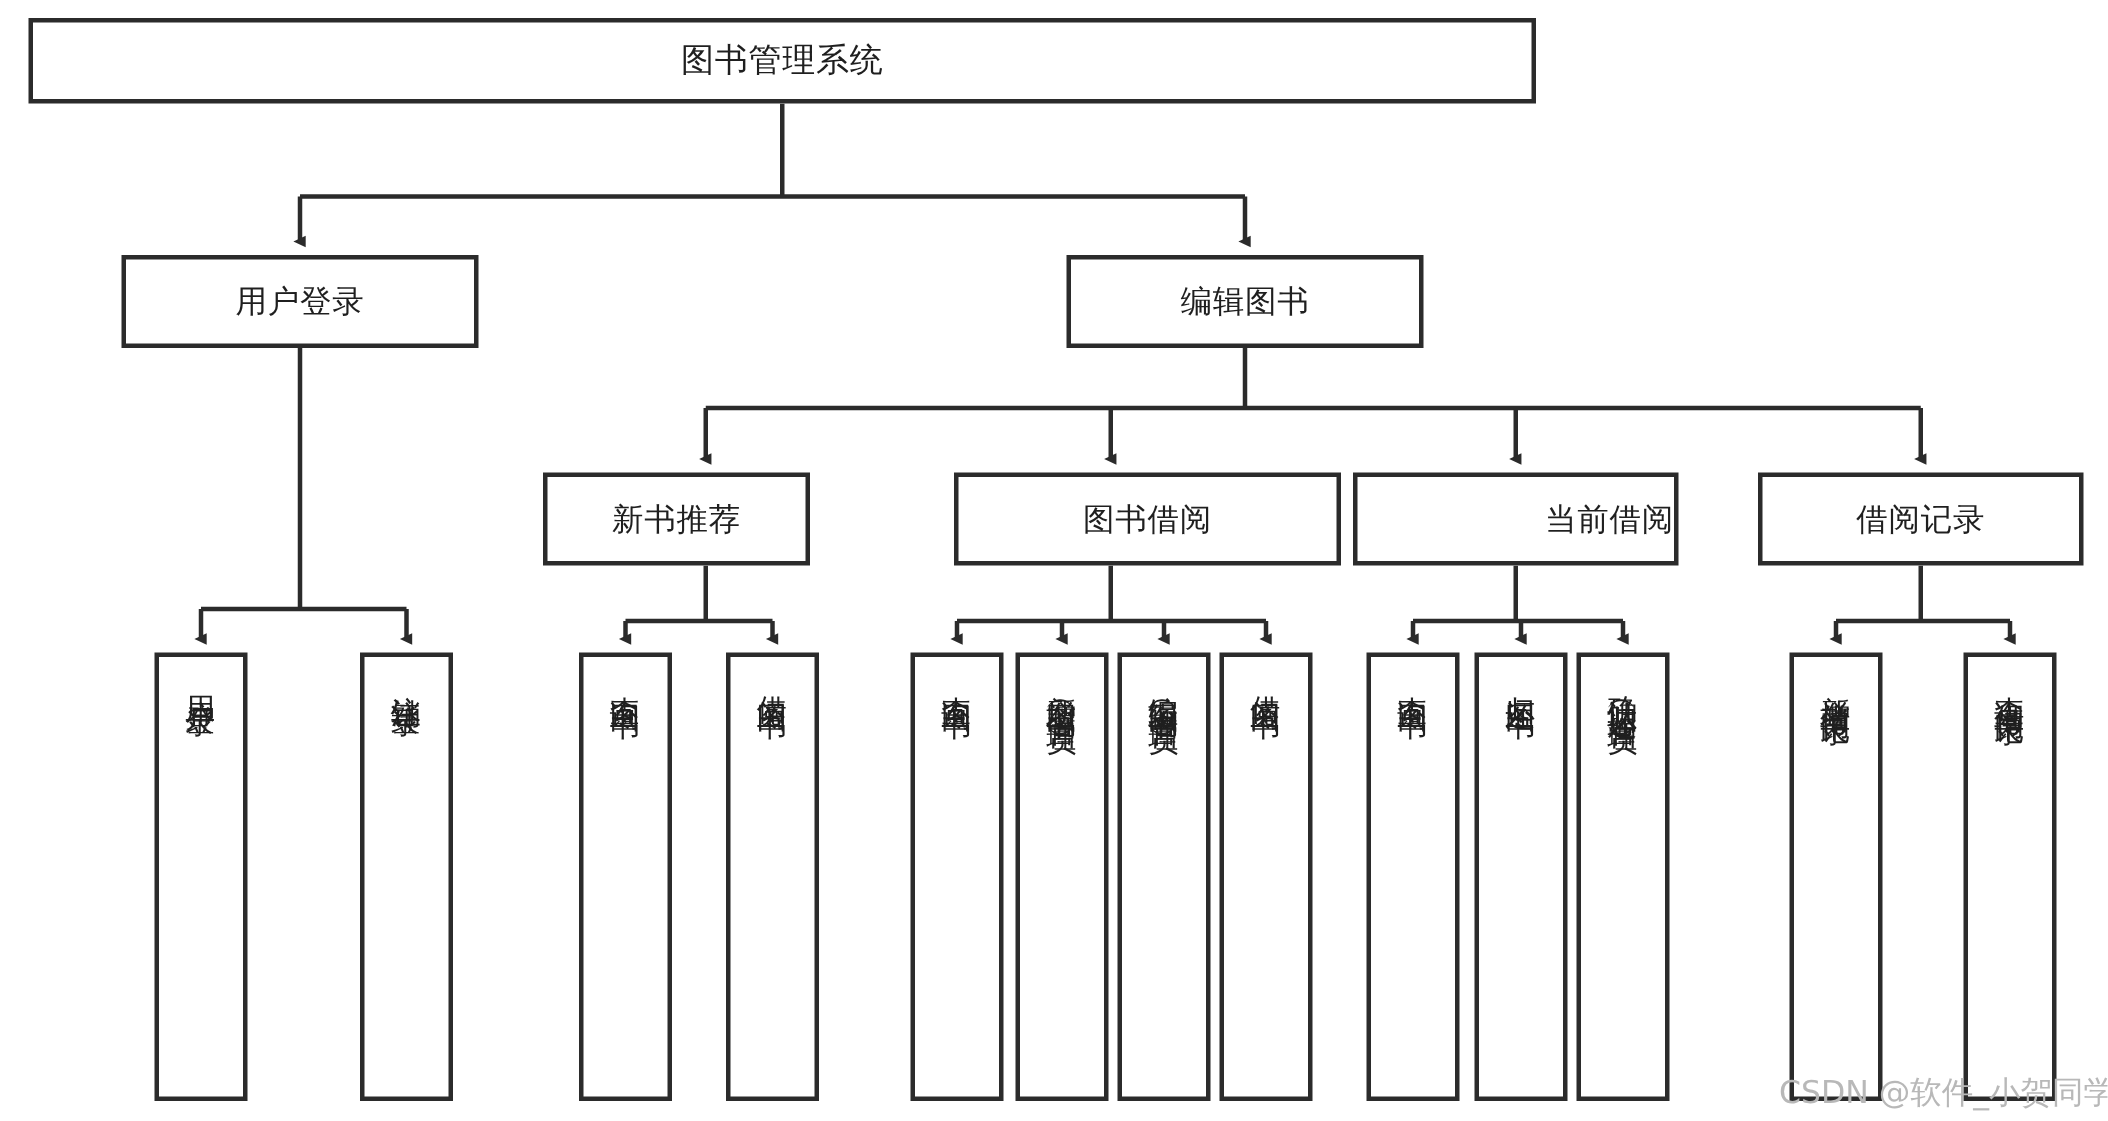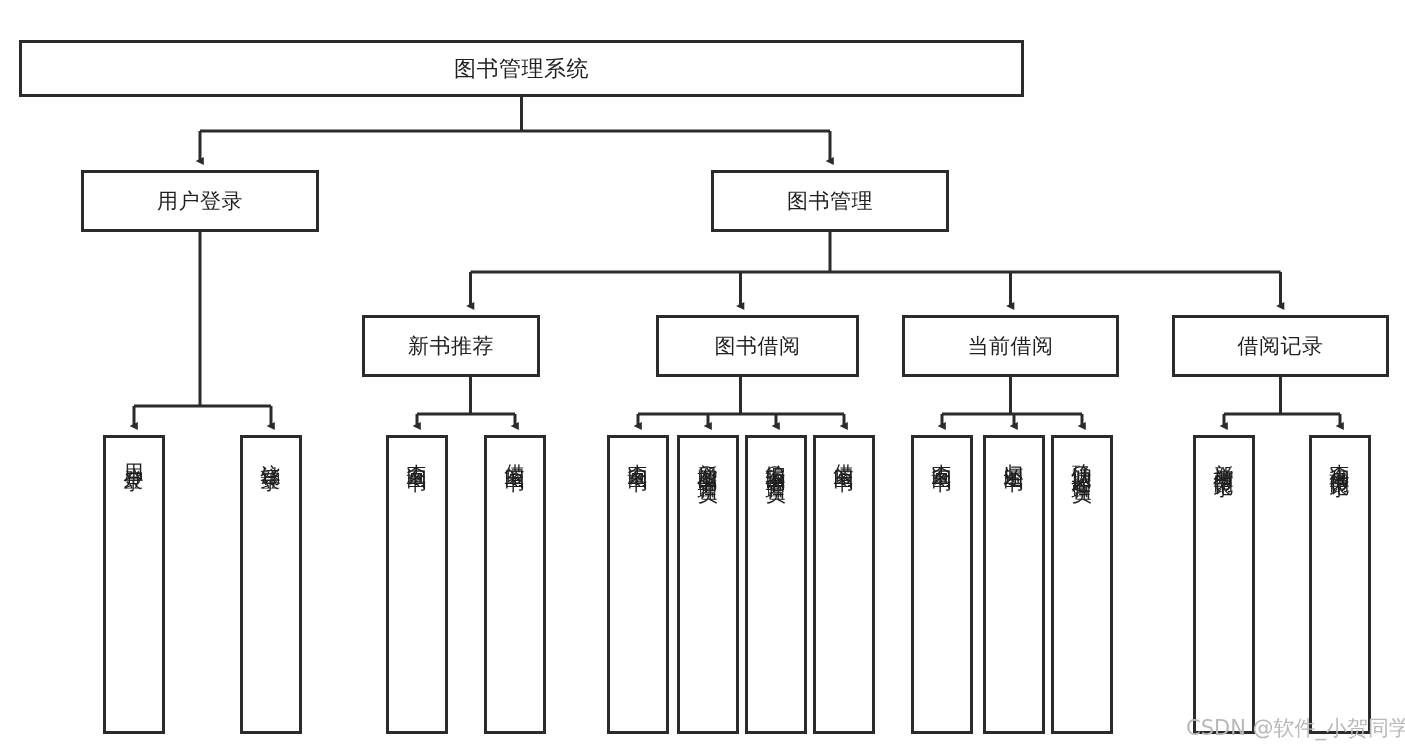--- a/index.html
+++ b/index.html
@@ -110,36 +110,36 @@
         <path d="M1014,414 L1014,426" marker-end="url(#arrowhead)"></path>
         <path d="M1082,414 L1082,426" marker-end="url(#arrowhead)"></path>
         <path d="M1280.5,377 L1280.5,414"></path>
         <path d="M1224,414 L1340,414"></path>
         <path d="M1224,414 L1224,426" marker-end="url(#arrowhead)"></path>
         <path d="M1340,414 L1340,426" marker-end="url(#arrowhead)"></path>
       </g>
   </svg>
 
   <div id="nodes-layer">
-      <div class="node root" style="left: 19px; top: 12px; width: 1005px; height: 57px; margin-top: 28px;">
+      <div class="node root" style="left: 19px; top: 12px; width: 1005px; height: 57px;">
         <span class="node-label">图书管理系统</span>
       </div>
       <div class="node" style="left: 81px; top: 170px; width: 238px; height: 62px;">
         <span class="node-label">用户登录</span>
       </div>
       <div class="node" style="left: 711px; top: 170px; width: 238px; height: 62px;">
-        <span class="node-label">图书管理</span>
+        <span class="node-label">编辑图书</span>
       </div>
       <div class="node" style="left: 362px; top: 315px; width: 178px; height: 62px;">
         <span class="node-label">新书推荐</span>
       </div>
-      <div class="node" style="left: 656px; top: 315px; width: 203px; height: 62px; justify-content: center;">
+      <div class="node" style="left: 636px; top: 315px; width: 258px; height: 62px; justify-content: center;">
         <span class="node-label">图书借阅</span>
       </div>
-      <div class="node" style="left: 902px; top: 315px; width: 217px; height: 62px;">
+      <div class="node" style="left: 902px; top: 315px; width: 217px; height: 62px; justify-content: flex-end;">
         <span class="node-label">当前借阅</span>
       </div>
       <div class="node" style="left: 1172px; top: 315px; width: 217px; height: 62px;">
         <span class="node-label">借阅记录</span>
       </div>
       <div class="node vertical" style="left: 103px; top: 435px; width: 62px; height: 299px;">
         <span class="node-label">用户登录</span>
       </div>
       <div class="node vertical" style="left: 240px; top: 435px; width: 62px; height: 299px;">
         <span class="node-label">注销登录</span>

